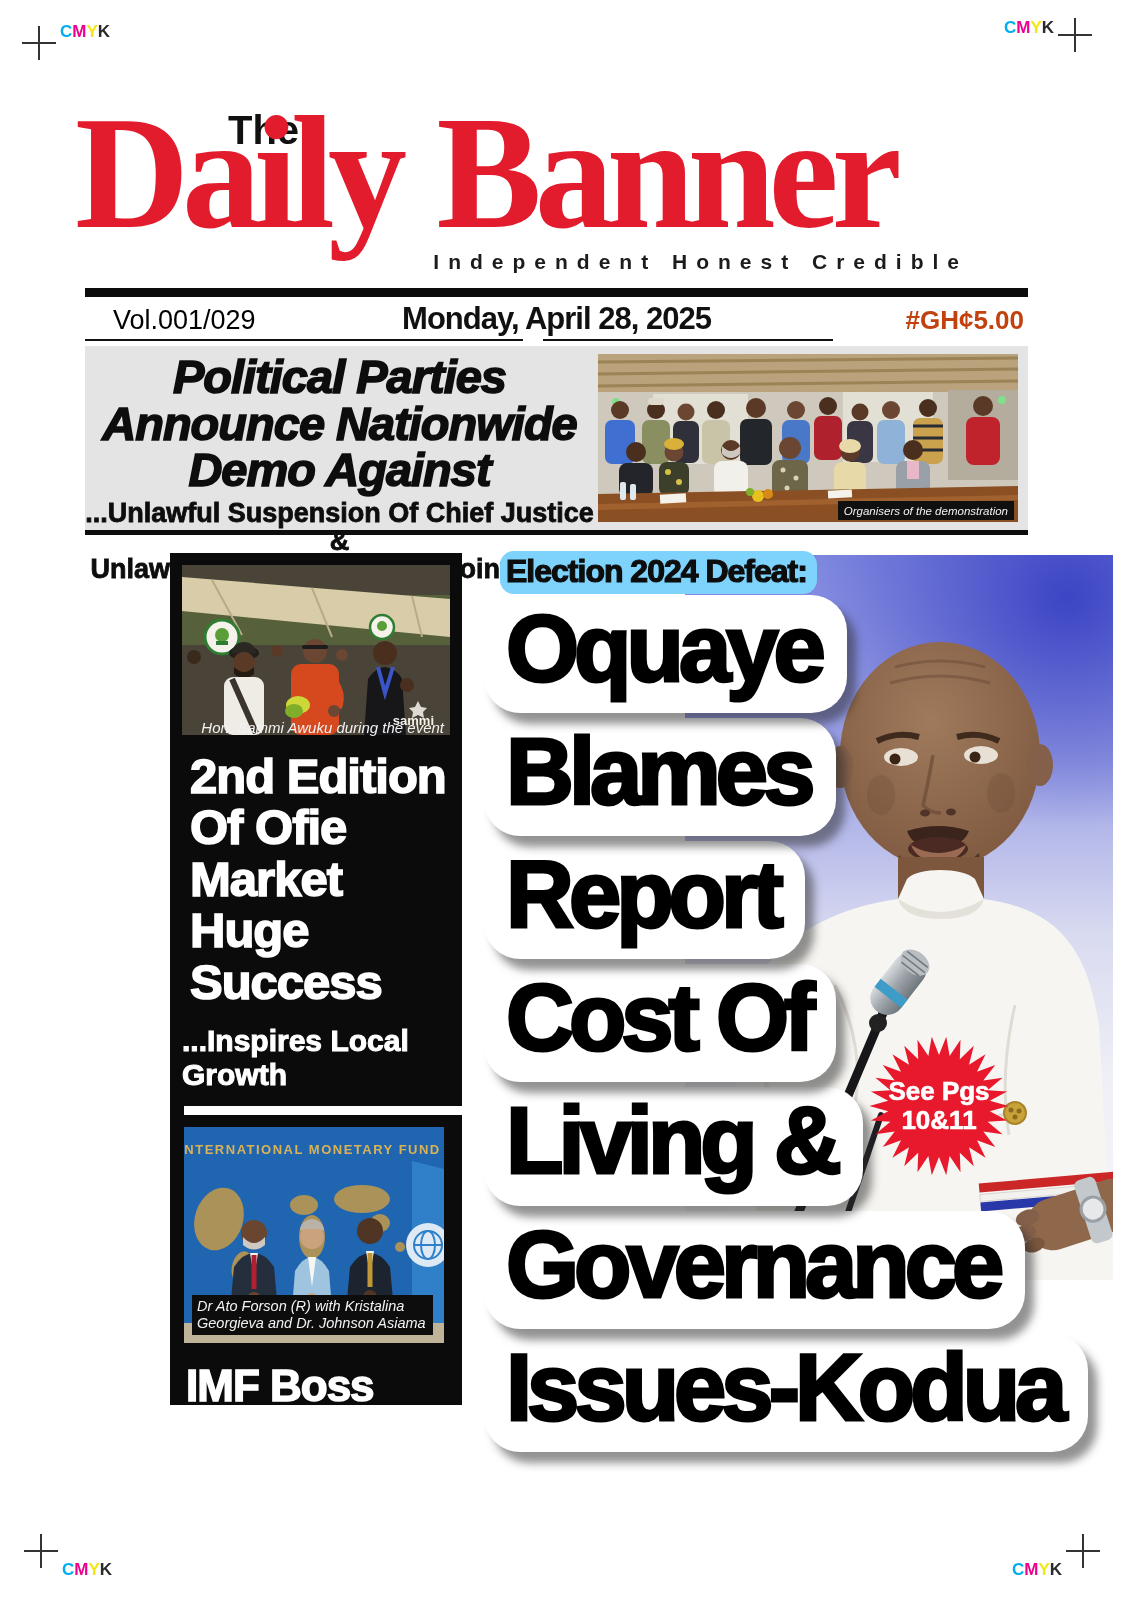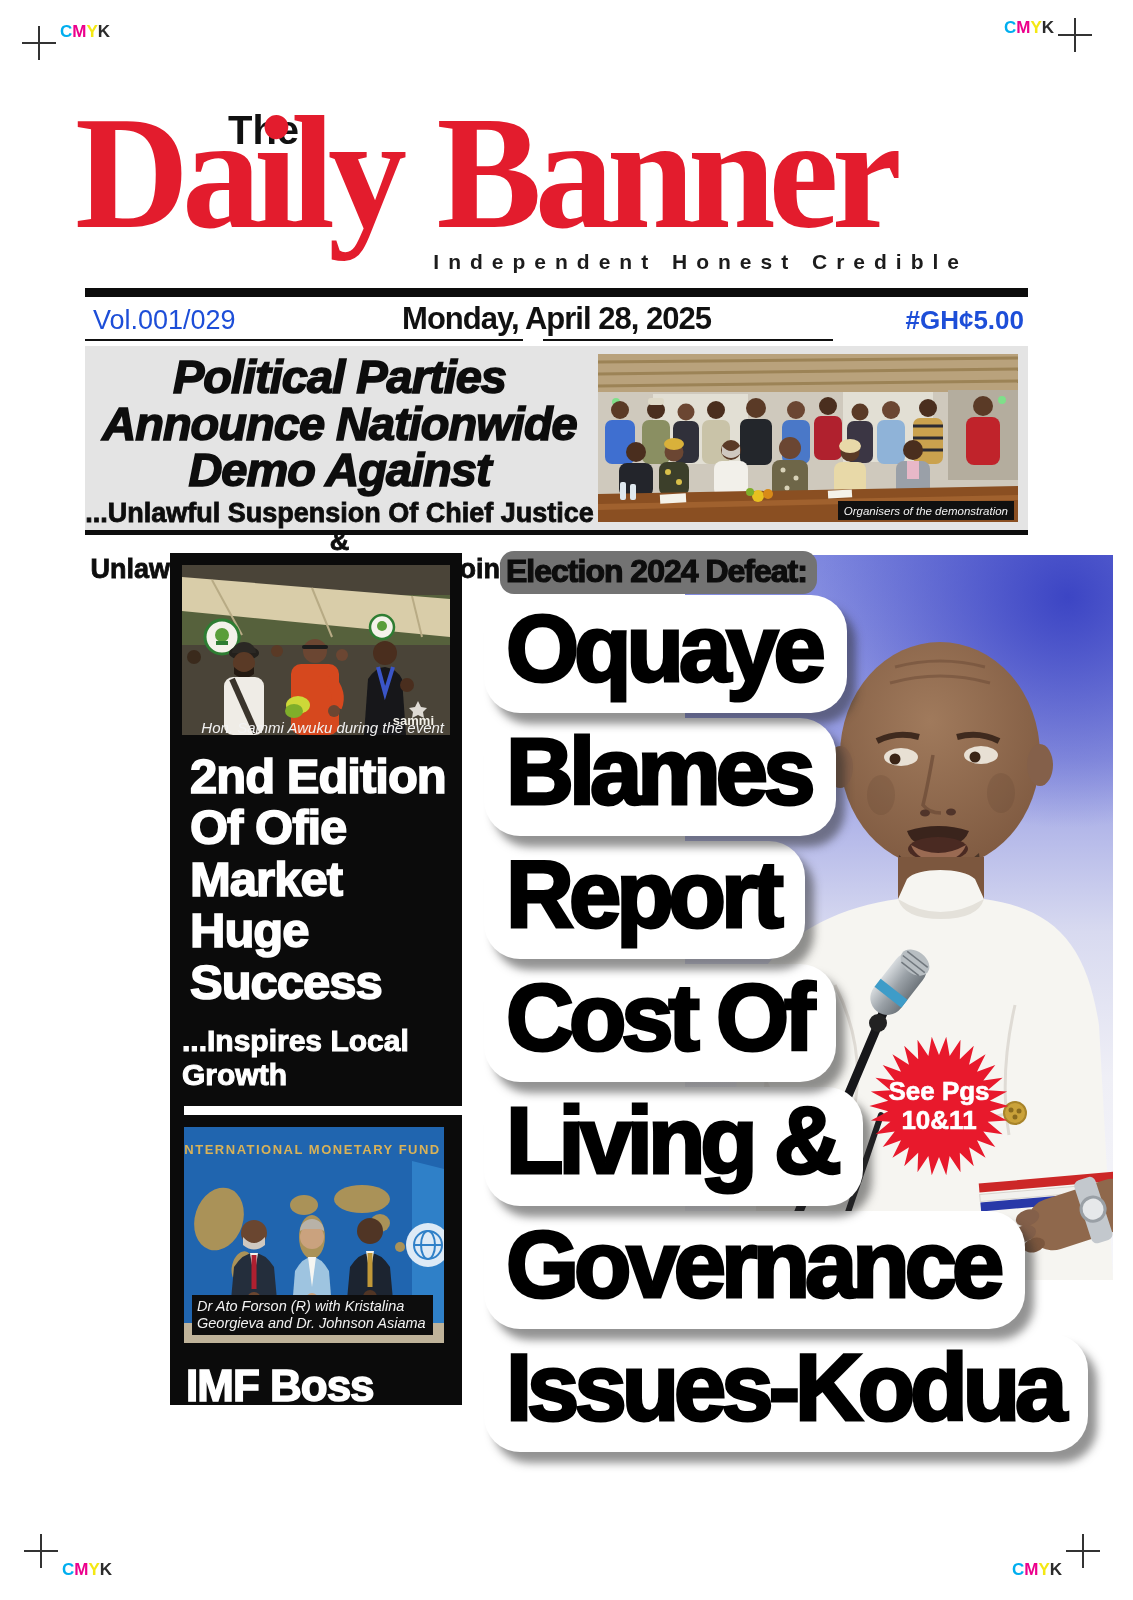--- a/index.html
+++ b/index.html
@@ -22,24 +22,24 @@
   .mast-the{position:absolute;left:143px;top:108px;font:bold 40px "Liberation Sans",sans-serif;color:#111;}
   .mast-title{position:absolute;left:-10px;top:92px;color:#e31c2d;
       font-family:"Liberation Serif",serif;font-weight:bold;font-size:158px;line-height:1;
       letter-spacing:-7px;word-spacing:4px;transform:scaleY(1.02);transform-origin:left top;white-space:nowrap;}
   .mast-tagline{position:absolute;right:60px;top:250px;font:600 21px "Liberation Sans",sans-serif;
       color:#1c1c1c;letter-spacing:9px;white-space:nowrap;}
   .mast-rule{position:absolute;left:85px;right:85px;top:288px;height:9px;background:#0c0c0c;}
 
   
   .dateline{position:absolute;left:85px;right:85px;top:299px;height:40px;}
-  .dl-vol{position:absolute;left:8px;top:6px;font:27px "Liberation Sans",sans-serif;color:#1d4ed8;}
+  .dl-vol{position:absolute;left:28px;top:6px;font:27px "Liberation Sans",sans-serif;color:#000000;}
   .dl-date{position:absolute;left:0;right:0;top:2px;text-align:center;
       font:bold 31px "Liberation Sans",sans-serif;color:#111;letter-spacing:-1px;}
-  .dl-price{position:absolute;right:4px;top:6px;font:bold 26px "Liberation Sans",sans-serif;color:#1d4ed8;}
+  .dl-price{position:absolute;right:4px;top:6px;font:bold 26px "Liberation Sans",sans-serif;color:#c2410c;}
   .dl-line-left{position:absolute;left:0;top:40px;width:438px;height:2px;background:#111;}
   .dl-line-mid{position:absolute;left:458px;top:40px;width:290px;height:2px;background:#111;}
 
   
   .topstory{position:absolute;left:85px;right:85px;top:346px;height:184px;background:#e4e4e4;
       border-bottom:5px solid #0d0d0d;display:flex;}
   .ts-head{width:540px;padding-top:8px;text-align:center;}
   .ts-h1{font-family:"Liberation Sans",sans-serif;font-weight:bold;font-size:47px;line-height:.99;
       color:#0d0d0d;letter-spacing:-1px;font-style:italic;-webkit-text-stroke:1.6px #0d0d0d;}
   .ts-h2{margin-top:5px;font-family:"Liberation Sans",sans-serif;font-weight:bold;font-size:27px;
@@ -61,21 +61,21 @@
   .lc-divider{height:9px;background:#fff;margin-left:14px;}
   .lc-photo2{position:relative;margin:12px 12px 0 14px;}
   .lc-cap2{position:absolute;left:8px;bottom:12px;background:#0d0d0d;padding:3px 7px 4px 5px;
       font:italic 14.5px "Liberation Sans",sans-serif;color:#f2f2f2;line-height:1.15;}
   .lc-h2{padding:14px 0 0 16px;font-weight:bold;font-size:44px;line-height:1.12;
       letter-spacing:-1px;-webkit-text-stroke:1.5px #fff;}
 
   
   .mainstory{position:absolute;left:300px;right:0;top:0;height:945px;}
   .main-photo{position:absolute;left:215px;top:10px;z-index:1;}
-  .kicker{position:absolute;left:30px;top:6px;z-index:40;background:#737373;border-radius:14px;
+  .kicker{position:absolute;left:30px;top:6px;z-index:40;background:#7dd3fc;border-radius:14px;
       padding:2px 10px 4px 6px;font-weight:bold;font-size:32px;color:#0d0d0d;
       letter-spacing:-1px;-webkit-text-stroke:1.2px #0d0d0d;white-space:nowrap;}
   .hstack{position:absolute;left:14px;top:50px;z-index:10;}
   .hline{position:relative;display:table;background:#fff;border-radius:36px;
       padding:8px 26px 18px 22px;margin-bottom:5px;
       box-shadow:9px 11px 9px rgba(40,40,40,.5);
       font-weight:bold;font-size:94px;line-height:.98;color:#000;
       letter-spacing:-5px;-webkit-text-stroke:3px #000;white-space:nowrap;}
   .hline:nth-child(1){z-index:37}.hline:nth-child(2){z-index:36}.hline:nth-child(3){z-index:35}
   .hline:nth-child(4){z-index:34}.hline:nth-child(5){z-index:33}.hline:nth-child(6){z-index:32}

